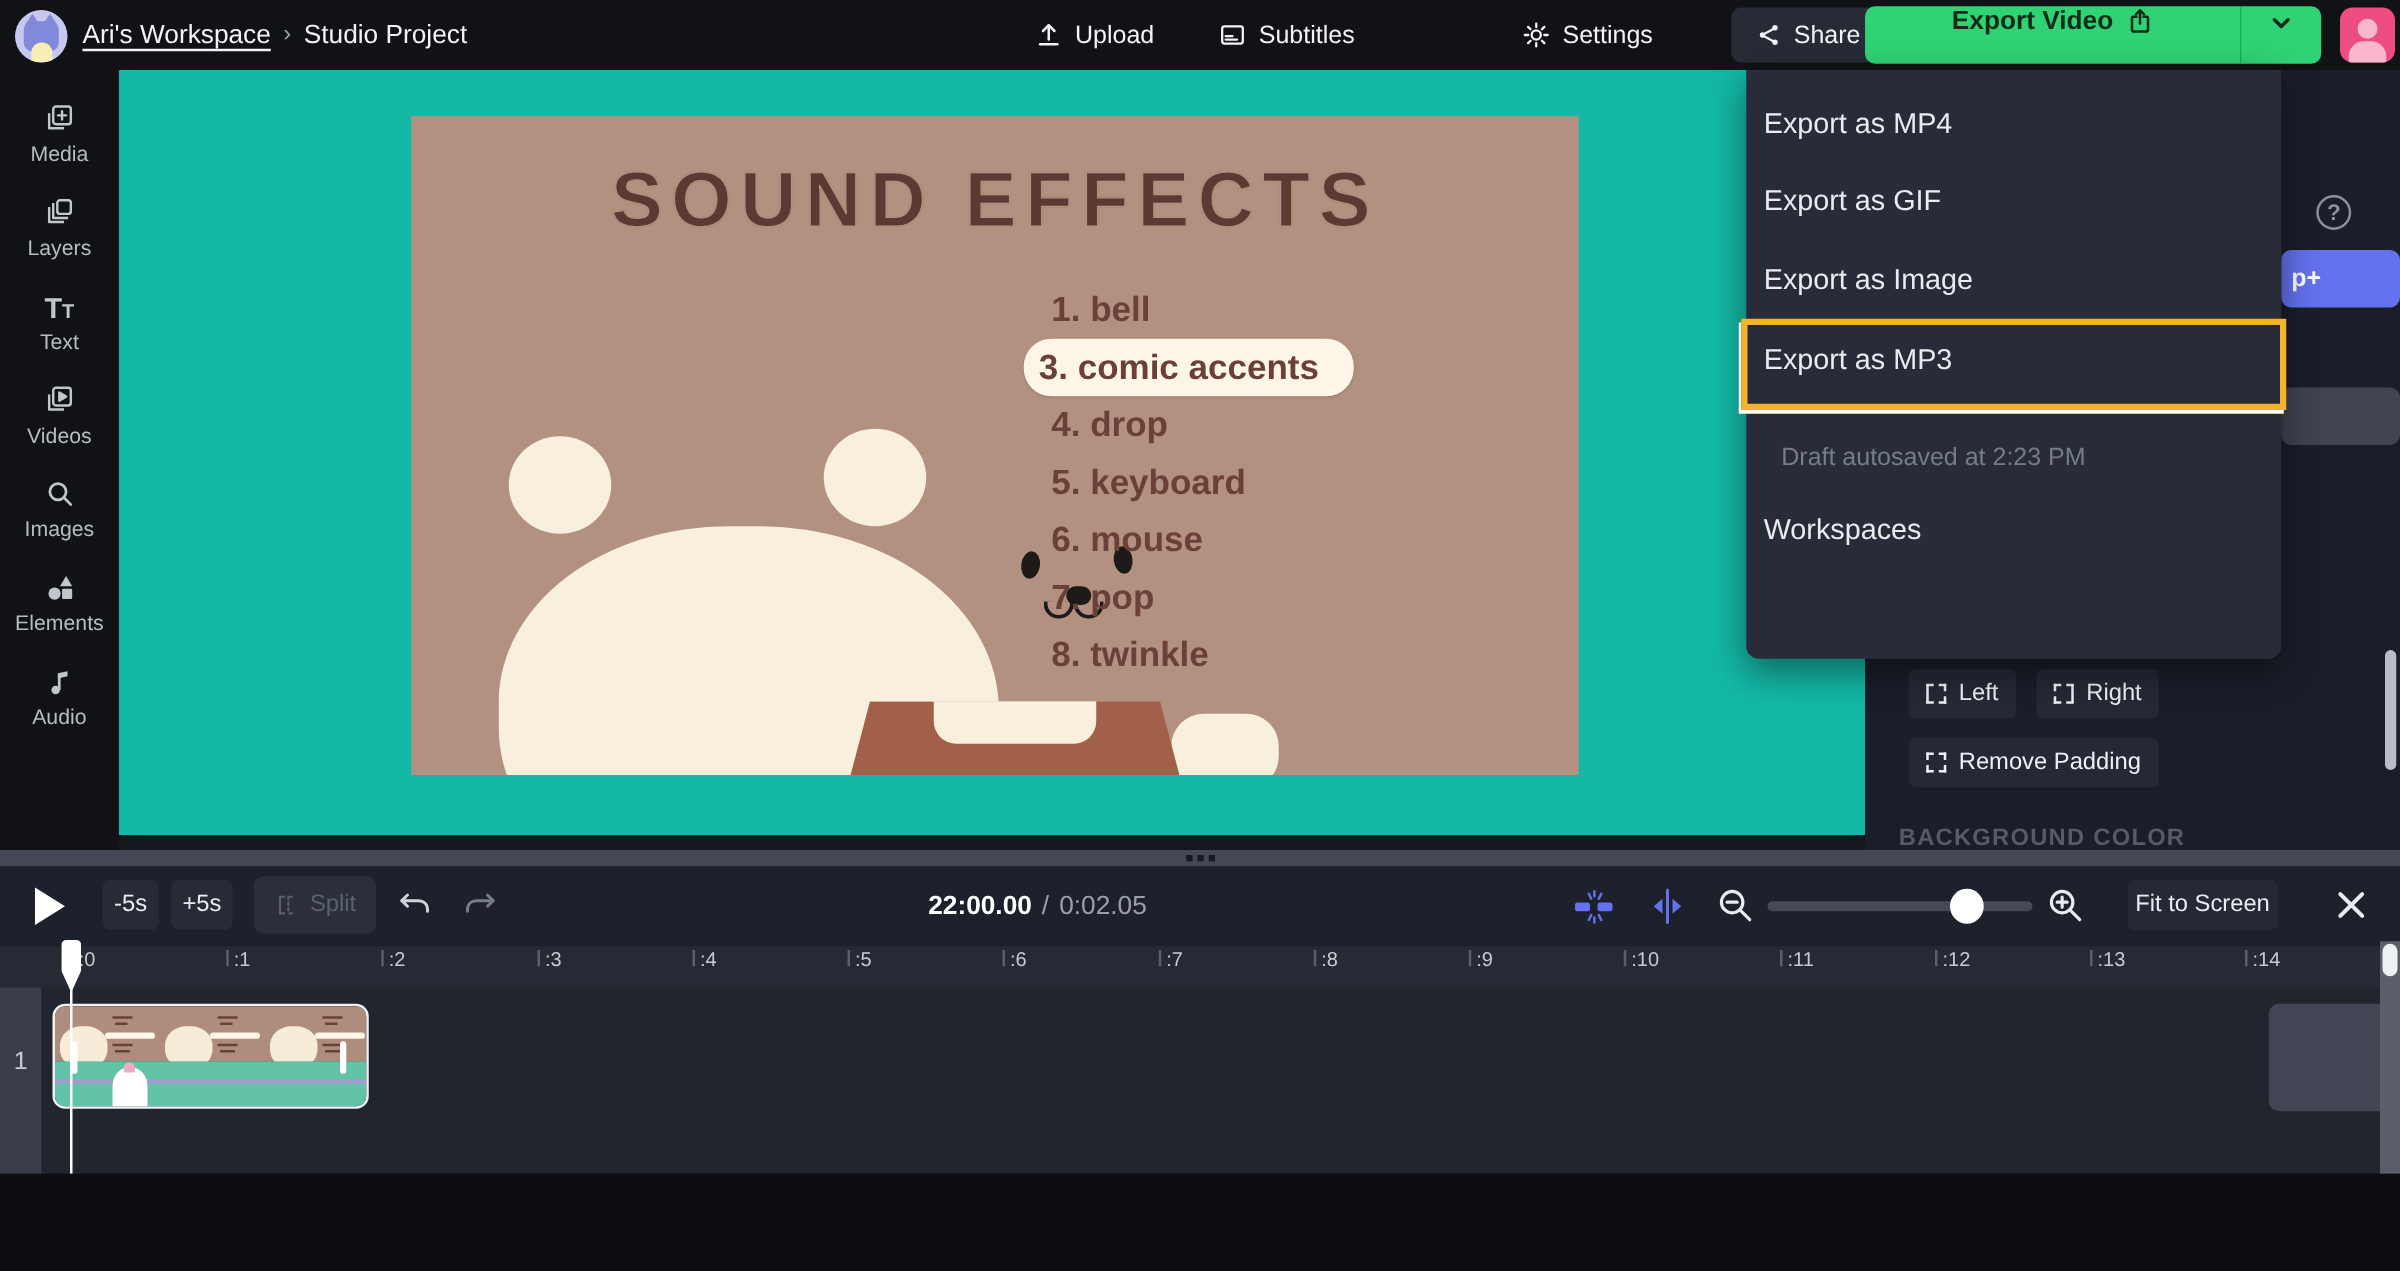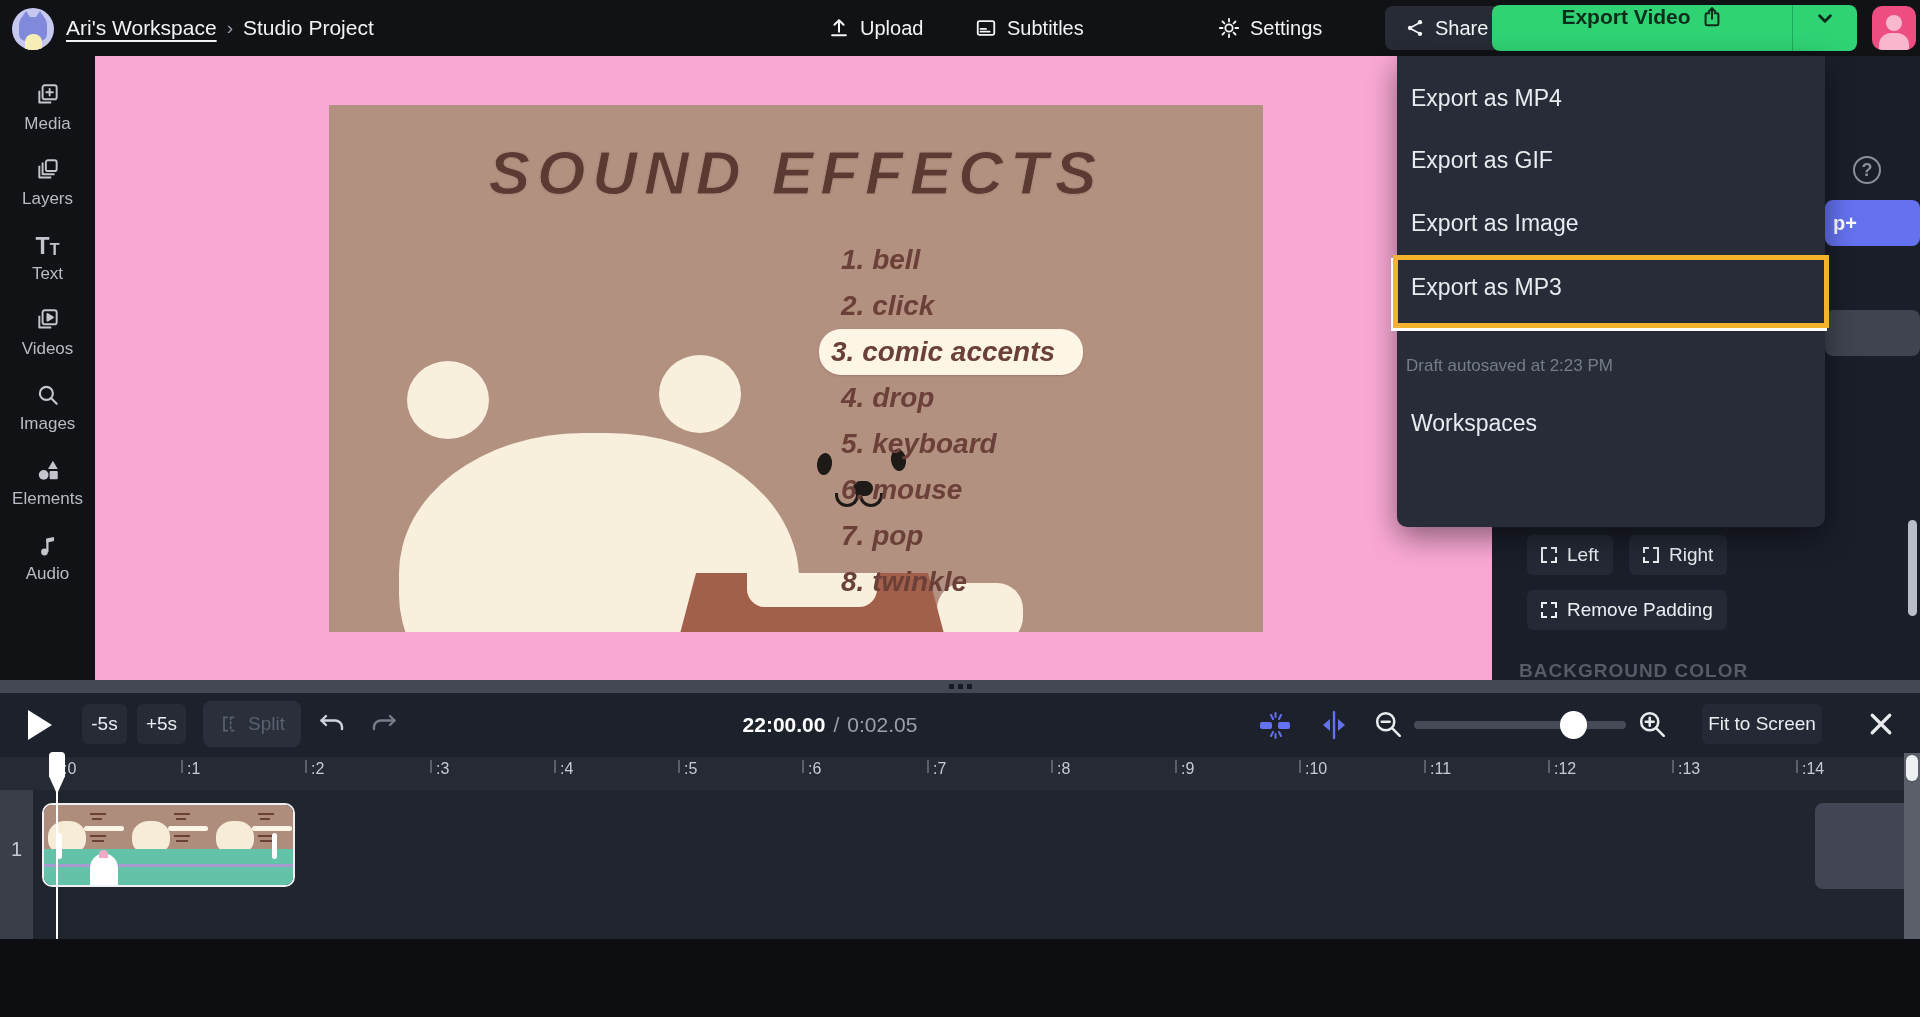--- a/index.html
+++ b/index.html
@@ -30,21 +30,21 @@
   .avatar { position:absolute; left:1872px; top:6px; width:44px; height:44px; background:#ee4d82; border-radius:10px; overflow:hidden; }
   .avatar .head { position:absolute; left:14px; top:9px; width:16px; height:16px; border-radius:50%; background:#f9b7cd; }
   .avatar .body { position:absolute; left:7px; top:27px; width:30px; height:22px; border-radius:12px 12px 0 0; background:#f9b7cd; }
 
   
   .rail { position:absolute; left:0; top:56px; width:95px; height:624px; background:#101216; display:flex; flex-direction:column; align-items:center; padding-top:26px; gap:23px; z-index:10; }
   .rail-item { display:flex; flex-direction:column; align-items:center; gap:6px; color:#b9bcc4; font-size:17px; cursor:pointer; width:95px; }
   .rail-item .ric { height:26px; display:flex; align-items:flex-end; }
 
   
-  .canvas-area { position:absolute; left:95px; top:56px; width:1397px; height:624px; background:#f9a8d4;font-style:italic; }
+  .canvas-area { position:absolute; left:95px; top:44px; width:1397px; height:624px; background:#14b8a6; }
   .artwork { position:absolute; left:234px; top:49px; width:934px; height:527px; background:#b39181; overflow:hidden; }
   .slide-title { position:absolute; left:0; top:32px; width:100%; text-align:center; font-size:62px; font-weight:800; letter-spacing:7px; color:#5c3a34; -webkit-text-stroke:1px #b39181; text-shadow:0 0 1px #6b4038; }
   .sfx-list { position:absolute; left:500px; top:132px; }
   .sfx-item { position:relative; height:46px; line-height:46px; font-size:28px; color:#6b4038; font-weight:600; padding-left:12px; white-space:nowrap; }
   .sfx-item.hl { background:#fdf6e7; border-radius:22px; padding:0 28px 0 12px; margin-left:-10px; box-shadow:0 1px 2px rgba(90,55,45,.25); }
   .bear-part { position:absolute; background:#f9efdd; }
   .bear-ear { width:82px; height:78px; border-radius:50%; }
   .bear-head { left:70px; top:328px; width:400px; height:305px; border-radius:46% 48% 45% 47%; }
   .bear-eye { position:absolute; width:15px; height:22px; background:#1d1a18; border-radius:50%; }
   .bear-nose { position:absolute; left:532px; top:428px; width:20px; height:15px; background:#1d1a18; border-radius:8px; }
@@ -62,21 +62,21 @@
   .pbtn-left { left:35px; top:479px; } .pbtn-right { left:137px; top:479px; } .pbtn-remove { left:35px; top:534px; }
   .pad-icon { width:16px; height:16px; border:2px dashed #eef0f4; }
   .pad-icon.solid-left { border-left:2px solid #eef0f4; }
   .pad-icon.solid-right { border-right:2px solid #eef0f4; }
   .bg-color-label { position:absolute; left:27px; top:604px; font-size:19px; font-weight:bold; letter-spacing:1px; color:#565b66; }
   .panel-scroll { position:absolute; left:416px; top:464px; width:9px; height:96px; border-radius:5px; background:#b9bdc7; }
 
   
   .menu { position:absolute; left:1397px; top:56px; width:428px; height:471px; background:#272c38; border-radius:0 0 10px 10px; box-shadow:0 10px 30px rgba(0,0,0,.45); z-index:50; }
   .menu-item { position:absolute; left:14px; right:14px; height:34px; line-height:34px; font-size:23px; color:#e9ebef; cursor:pointer; }
-  .menu-note { position:absolute; left:9px; height:34px; line-height:34px; font-size:17px; color:#767d89; }
+  .menu-note { position:absolute; left:28px; height:34px; line-height:34px; font-size:20px; color:#767d89; }
   .hl-box { position:absolute; left:-4px; top:199px; width:436px; height:73px; border:5px solid #f3b32b; box-shadow:-2px 3px 0 0 #ffffff; pointer-events:none; }
 
   
   .split-divider { position:absolute; left:0; top:680px; width:1920px; height:13px; background:#434854; z-index:30; display:flex; align-items:center; justify-content:center; gap:4px; cursor:row-resize; }
   .split-divider i { width:5px; height:5px; background:#171a20; }
 
   
   .timeline { position:absolute; left:0; top:693px; width:1920px; height:324px; background:#20252e; z-index:25; }
   .tl-toolbar { position:absolute; left:0; top:0; width:1920px; height:64px; background:#1c212b; }
   .play-btn { position:absolute; left:28px; top:17px; width:0; height:0; border-top:15px solid transparent; border-bottom:15px solid transparent; border-left:24px solid #ffffff; cursor:pointer; }
@@ -294,21 +294,20 @@
       <span class="bear-nose" style="left:524px; top:376px;"></span>
       <span class="bear-mouth" style="left:506px; top:388px;"></span>
       <span class="bear-mouth" style="left:530px; top:388px;"></span>
       <span class="bear-part bear-arm" style="left:232px; top:478px; width:100px; height:60px;"></span>
       <span class="bear-part bear-arm" style="left:608px; top:478px; width:86px; height:60px;"></span>
       <span class="bear-shirt"></span>
       <span class="bear-neck"></span>
 
       <div class="sfx-list">
         <div class="sfx-item">1. bell</div>
-        <div class="sfx-item">2. click</div>
         <div class="sfx-item hl">3. comic accents</div>
         <div class="sfx-item">4. drop</div>
         <div class="sfx-item">5. keyboard</div>
         <div class="sfx-item">6. mouse</div>
         <div class="sfx-item">7. pop</div>
         <div class="sfx-item">8. twinkle</div>
       </div>
     </div>
   </div>
 

